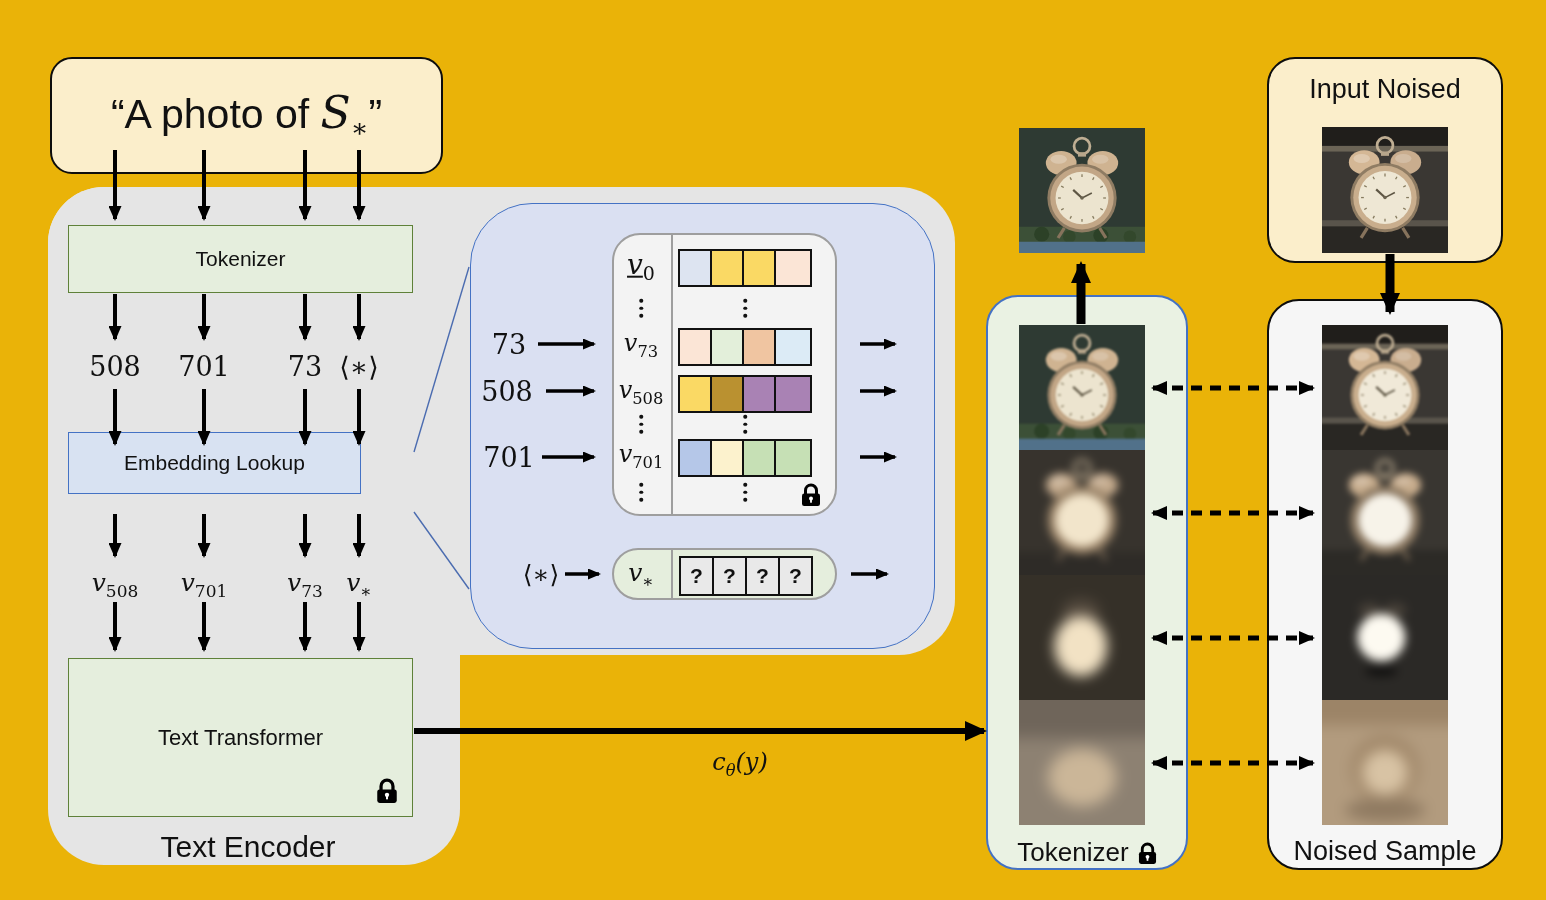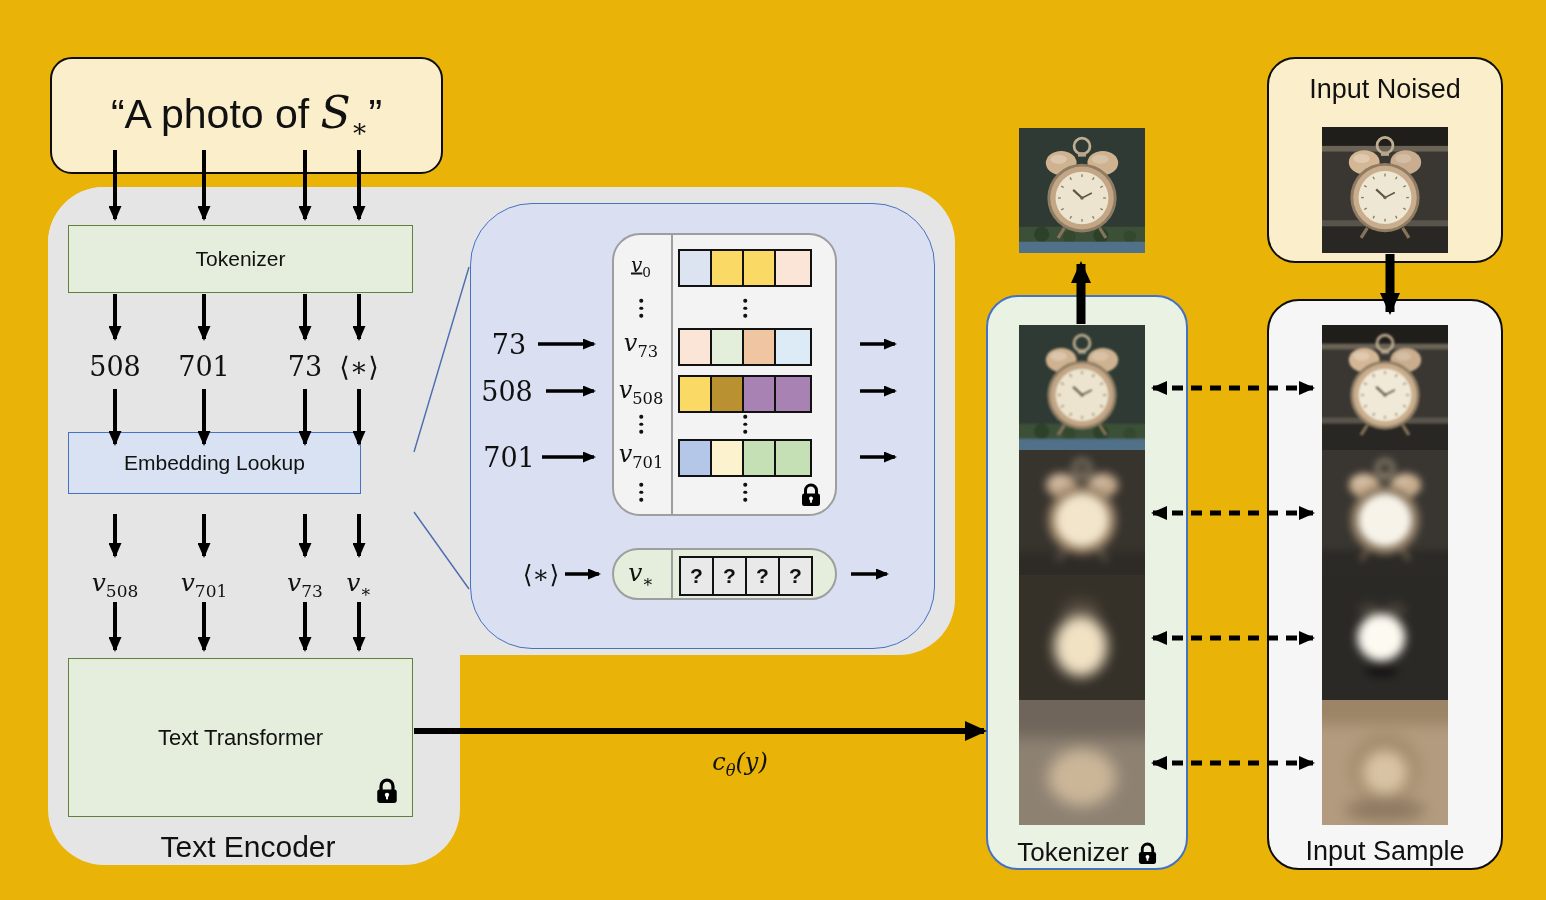--- a/index.html
+++ b/index.html
@@ -307,21 +307,21 @@
           <line x1="66.5" y1="46.5" x2="64.5" y2="47.6" stroke="#857a5e" stroke-width="1"></line>
           <line x1="50" y1="56" x2="43" y2="49.5" stroke="#5e5644" stroke-width="1.7"></line>
           <line x1="50" y1="56" x2="57.8" y2="52" stroke="#5e5644" stroke-width="1.2"></line>
           <circle cx="50" cy="56" r="1.4" fill="#6b6350"></circle>
         </g>
       </svg>
     </div>
 
   <div class="abs" style="left:1267px;top:299px;width:236px;height:571px;border-radius:32px;background:#f6f6f6;border:2.5px solid #0d0d0d;z-index:4;"></div>
   <div class="abs center" style="left:1267px;top:834px;width:236px;height:34px;font-size:27px;z-index:6;">
-    <span>Input Sample</span>
+    <span>Noised Sample</span>
   </div>
   <div class="clock-img" style="left:1322px;top:325px;width:126px;height:125px;z-index:5;">
       <svg viewBox="0 0 100 100" preserveAspectRatio="none">
         <g style="filter:blur(0.7px)">
           <rect x="-15" y="-15" width="130" height="130" fill="#3a3733"></rect>
           <rect x="-15" y="-15" width="130" height="30" fill="#201e1b"></rect>
           <rect x="-15" y="15" width="130" height="4.5" fill="#6b6456"></rect>
           <rect x="-15" y="74" width="130" height="5" fill="#59544b"></rect>
           <rect x="-15" y="79" width="130" height="36" fill="#292723"></rect>
           <circle cx="50" cy="14.5" r="6.3" fill="none" stroke="#bfae93" stroke-width="2.2"></circle>
@@ -481,17 +481,17 @@
     <span class="lbl math" style="left: 204px; top: 366px; font-size: 27px; z-index: 8;">701</span>
     <span class="lbl math" style="left: 305px; top: 366px; font-size: 27px; z-index: 8;">73</span>
     <span class="lbl math" style="left: 359px; top: 366px; font-size: 27px; z-index: 8;">⟨∗⟩</span>
     <span class="lbl " style="left: 115px; top: 584px; font-size: 25px; z-index: 8;"><span class="mi">v</span><sub class="math">508</sub></span>
     <span class="lbl " style="left: 204px; top: 584px; font-size: 25px; z-index: 8;"><span class="mi">v</span><sub class="math">701</sub></span>
     <span class="lbl " style="left: 305px; top: 584px; font-size: 25px; z-index: 8;"><span class="mi">v</span><sub class="math">73</sub></span>
     <span class="lbl " style="left: 359px; top: 584px; font-size: 25px; z-index: 8;"><span class="mi">v</span><sub class="math">∗</sub></span>
     <span class="lbl math" style="left: 509px; top: 344px; font-size: 27px; z-index: 8;">73</span>
     <span class="lbl math" style="left: 507px; top: 391px; font-size: 27px; z-index: 8;">508</span>
     <span class="lbl math" style="left: 509px; top: 457px; font-size: 27px; z-index: 8;">701</span>
-    <span class="lbl " style="left: 641px; top: 266px; font-size: 20px; z-index: 8; text-decoration: underline;"><span class="mi">v</span><sub class="math">0</sub></span>
+    <span class="lbl " style="left: 641px; top: 266px; font-size: 28px; z-index: 8; text-decoration: underline;"><span class="mi">v</span><sub class="math">0</sub></span>
     <span class="lbl " style="left: 641px; top: 345px; font-size: 24px; z-index: 8;"><span class="mi">v</span><sub class="math">73</sub></span>
     <span class="lbl " style="left: 641px; top: 392px; font-size: 24px; z-index: 8;"><span class="mi">v</span><sub class="math">508</sub></span>
     <span class="lbl " style="left: 641px; top: 456px; font-size: 24px; z-index: 8;"><span class="mi">v</span><sub class="math">701</sub></span>
   </div>
 
 </body></html>

